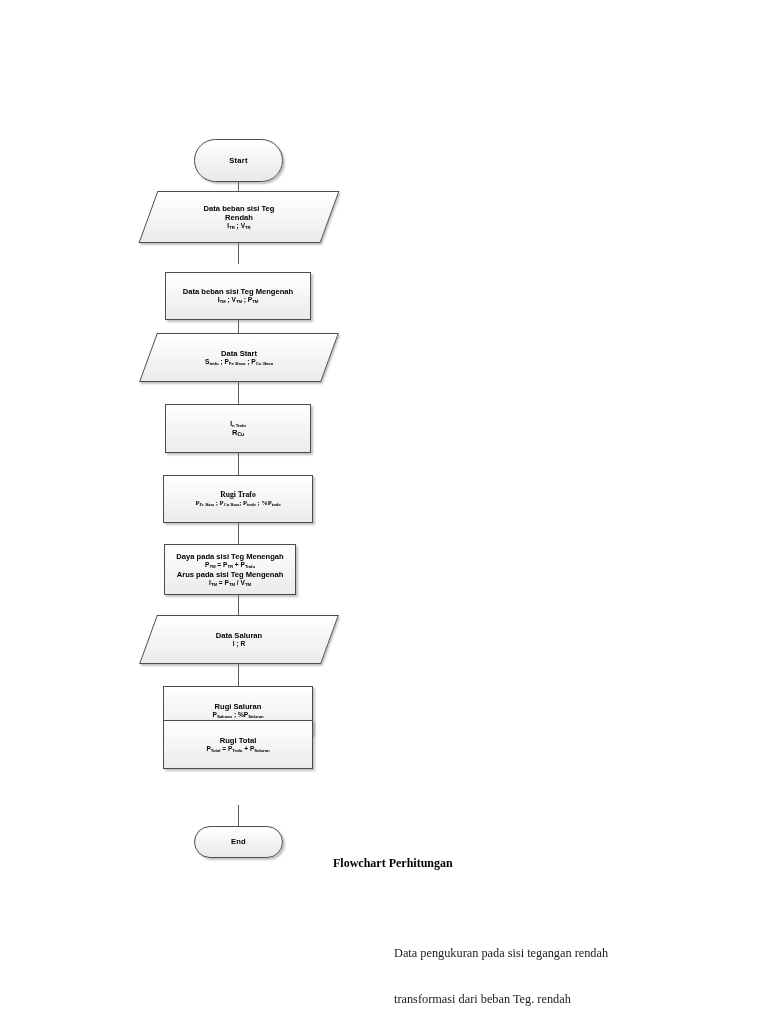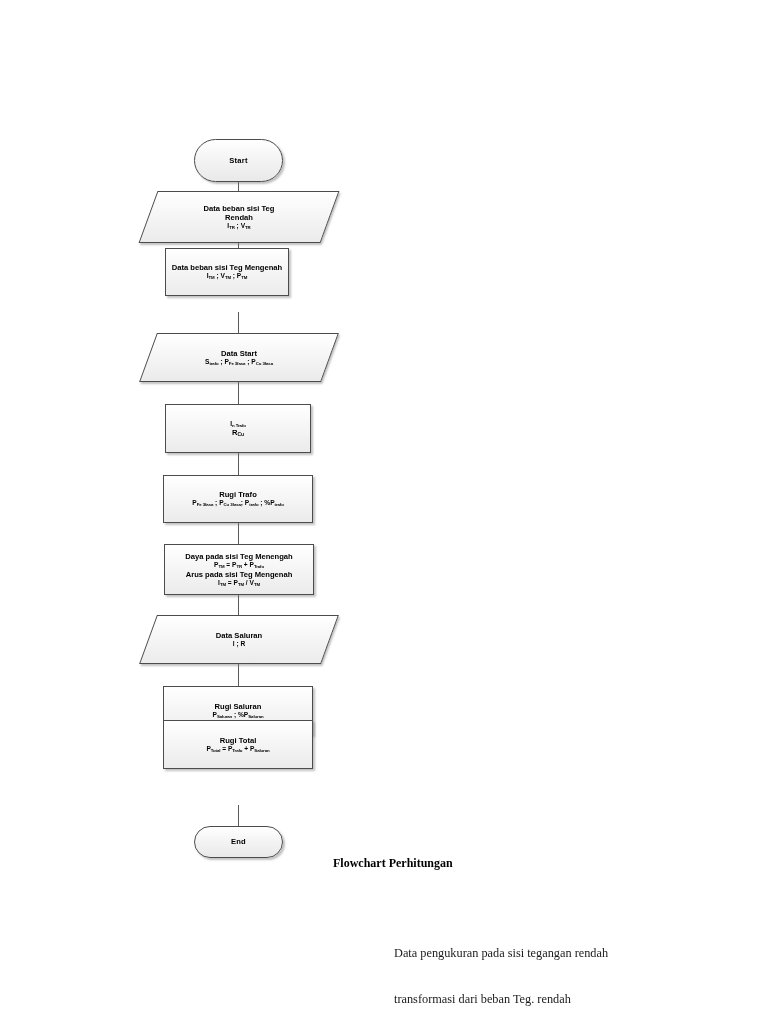--- a/index.html
+++ b/index.html
@@ -147,44 +147,44 @@
 
   <div class="node io" style="left:148px; top:191px; width:182px; height:52px;">
     <div class="skew"></div>
     <div class="io-text">
       <span class="ln t-title">Data beban sisi Teg</span>
       <span class="ln t-title">Rendah</span>
       <span class="ln t-sub">I<sub>TR</sub> ; V<sub>TR</sub></span>
     </div>
   </div>
 
-  <div class="node proc" style="left:165px; top:248px; width:124px; height:48px;">
+  <div class="node proc" style="left:165px; top:272px; width:146px; height:48px;">
     <span class="ln t-title">Data beban sisi Teg Mengenah</span>
     <span class="ln t-sub">I<sub>TM</sub> ; V<sub>TM</sub> ; P<sub>TM</sub></span>
   </div>
 
   <div class="node io" style="left:148px; top:333px; width:182px; height:49px;">
     <div class="skew"></div>
     <div class="io-text">
       <span class="ln t-title">Data Start</span>
       <span class="ln t-sub">S<sub>trafo</sub> ; P<sub>Fe 3fasa</sub> ; P<sub>Cu 3fasa</sub></span>
     </div>
   </div>
 
   <div class="node proc" style="left:165px; top:404px; width:146px; height:49px;">
     <span class="ln t-sub">I<sub>n Trafo</sub></span>
     <span class="ln t-title">R<sub>Cu</sub></span>
   </div>
 
-  <div class="node proc" style="left:163px; top:475px; width:150px; height:48px;">
+  <div class="node proc" style="left:163px; top:475px; width:150px; height:48px;font-family:Liberation Serif, serif;">
     <span class="ln t-title">Rugi Trafo</span>
     <span class="ln t-sub">P<sub>Fe 3fasa</sub> ; P<sub>Cu 3fasa</sub>; P<sub>trafo</sub> ; %P<sub>trafo</sub></span>
   </div>
 
-  <div class="node proc" style="left:164px; top:544px; width:150px; height:51px;">
+  <div class="node proc" style="left:164px; top:544px; width:132px; height:51px;">
     <span class="ln t-title">Daya pada sisi Teg Menengah</span>
     <span class="ln t-sub">P<sub>TM</sub> = P<sub>TR</sub> + P<sub>Trafo</sub></span>
     <span class="ln t-title">Arus pada sisi Teg Mengenah</span>
     <span class="ln t-sub">I<sub>TM</sub> = P<sub>TM</sub> / V<sub>TM</sub></span>
   </div>
 
   <div class="node io" style="left:148px; top:615px; width:182px; height:49px;">
     <div class="skew"></div>
     <div class="io-text">
       <span class="ln t-title">Data Saluran</span>

